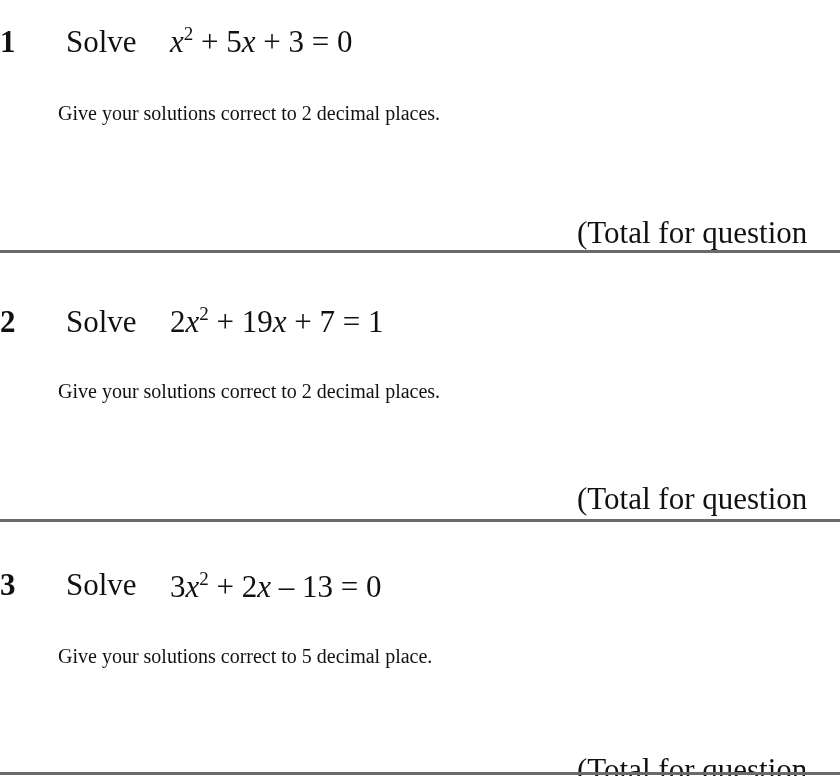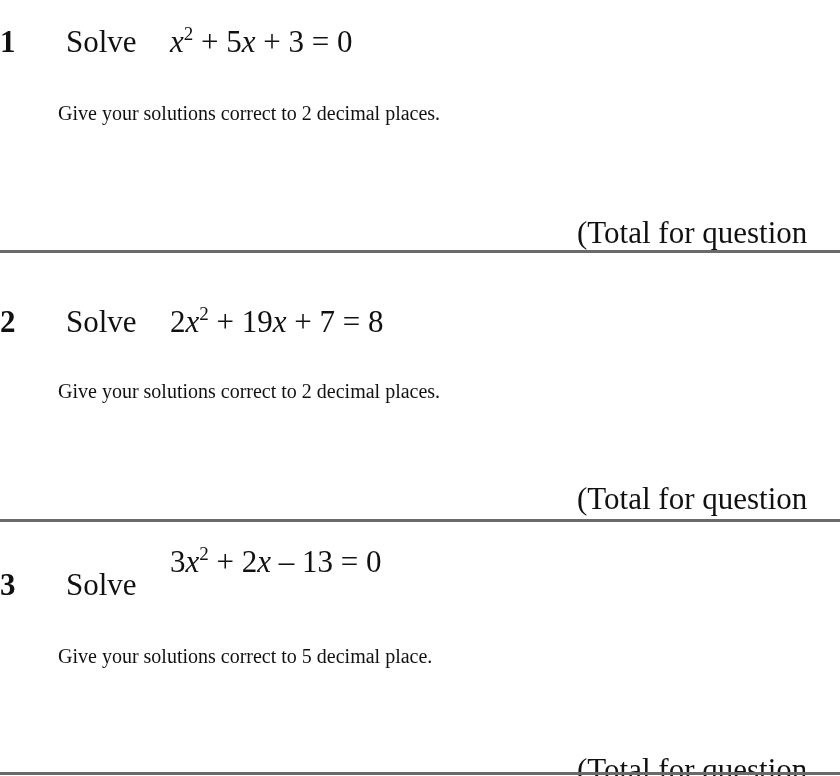--- a/index.html
+++ b/index.html
@@ -26,26 +26,26 @@
   <span class="abs solve" style="top:24px">Solve</span>
   <span class="abs eq" style="top:24px; left:170px"><span></span><i>x</i><sup>2</sup><span> + 5</span><i>x</i><span> + 3 = 0</span></span>
   <span class="abs instr" style="top:102px">Give your solutions correct to 2 decimal places.</span>
   <span class="abs total" style="top:215px">(Total for question</span>
   <div class="rule" style="top:250px"></div>
 </div>
 
 <div>
   <span class="abs qnum" style="top:304px">2</span>
   <span class="abs solve" style="top:304px">Solve</span>
-  <span class="abs eq" style="top:304px; left:170px"><span>2</span><i>x</i><sup>2</sup><span> + 19</span><i>x</i><span> + 7 = 8</span></span>
+  <span class="abs eq" style="top:304px; left:170px"><span>2</span><i>x</i><sup>2</sup><span> + 19</span><i>x</i><span> + 7 = 1</span></span>
   <span class="abs instr" style="top:380px">Give your solutions correct to 2 decimal places.</span>
   <span class="abs total" style="top:481px">(Total for question</span>
   <div class="rule" style="top:519px"></div>
 </div>
 
 <div>
   <span class="abs qnum" style="top:567px">3</span>
   <span class="abs solve" style="top:567px">Solve</span>
-  <span class="abs eq" style="top:544px; left:170px"><span>3</span><i>x</i><sup>2</sup><span> + 2</span><i>x</i><span> – 13 = 0</span></span>
+  <span class="abs eq" style="top:569px; left:170px"><span>3</span><i>x</i><sup>2</sup><span> + 2</span><i>x</i><span> – 13 = 0</span></span>
   <span class="abs instr" style="top:645px">Give your solutions correct to 5 decimal place.</span>
   <span class="abs total" style="top:752px">(Total for question</span>
   <div class="rule" style="top:772px"></div>
 </div>
 
 </body></html>

